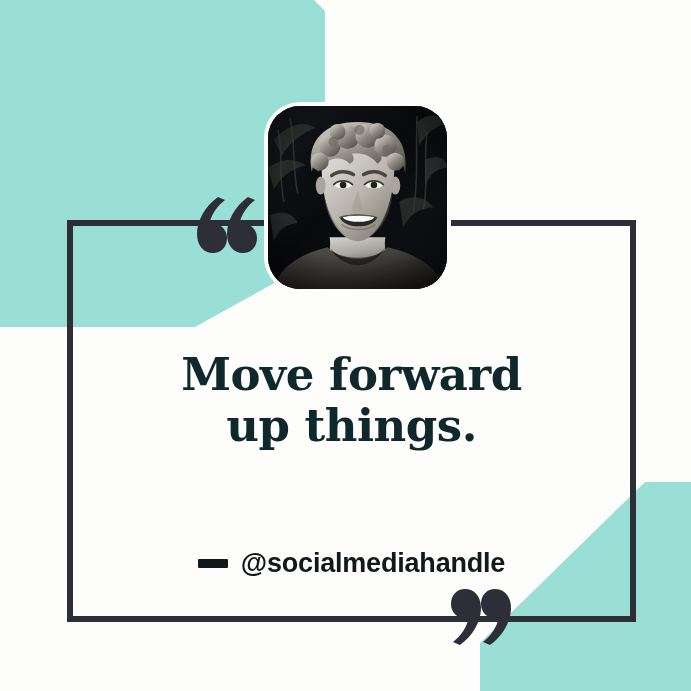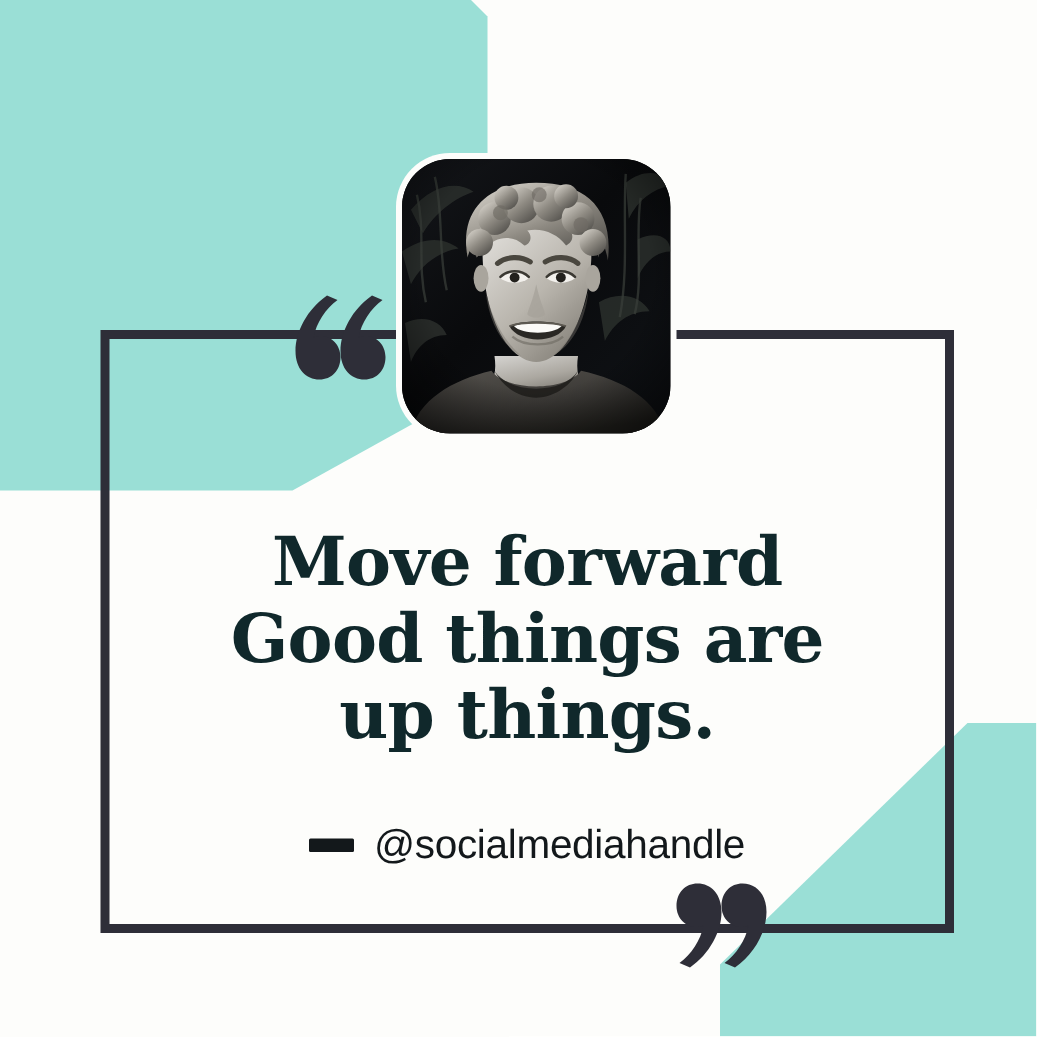--- a/index.html
+++ b/index.html
@@ -103,21 +103,21 @@
   .handle-dash {
     width: 30px;
     height: 9px;
     background: #13181b;
     border-radius: 1px;
     flex: none;
   }
   .handle-text {
     color: #13181b;
     font-family: "Liberation Sans", sans-serif;
-    font-weight: normal;
+    font-weight: bold;
     font-size: 27px;
     letter-spacing: -0.2px;
     white-space: nowrap;
   }
 </style>
 </head>
 <body>
 
 <div id="card" style="background: rgb(253, 253, 251);">
 
@@ -240,21 +240,20 @@
     <svg width="62" height="58" viewBox="0 0 62 58" aria-hidden="true">
       <g fill="#2e2e38" transform="rotate(180 31 29)">
         <path d="M22 1 C9 10, 1 25, 1 38 C1 50, 8 57, 17 57 C25 57, 31 51, 31 42 C31 34, 25 28, 18 28 C16 28, 14 28, 13 29 C15 19, 21 10, 29 4 Z"></path>
         <path d="M52 1 C39 10, 31 25, 31 38 C31 50, 38 57, 47 57 C55 57, 61 51, 61 42 C61 34, 55 28, 48 28 C46 28, 44 28, 43 29 C45 19, 51 10, 59 4 Z"></path>
       </g>
     </svg>
   </div>
 
   <div class="headline" style="color: rgb(16, 40, 43);">
     <span class="ln">Move forward</span>
-    <span class="ln">Good things are</span>
     <span class="ln">up things.</span>
   </div>
 
   <div class="handle-row">
     <span class="handle-dash" style="background: rgb(19, 24, 27);"></span>
     <span class="handle-text" style="color: rgb(19, 24, 27);">@socialmediahandle</span>
   </div>
 
 </div>
 

